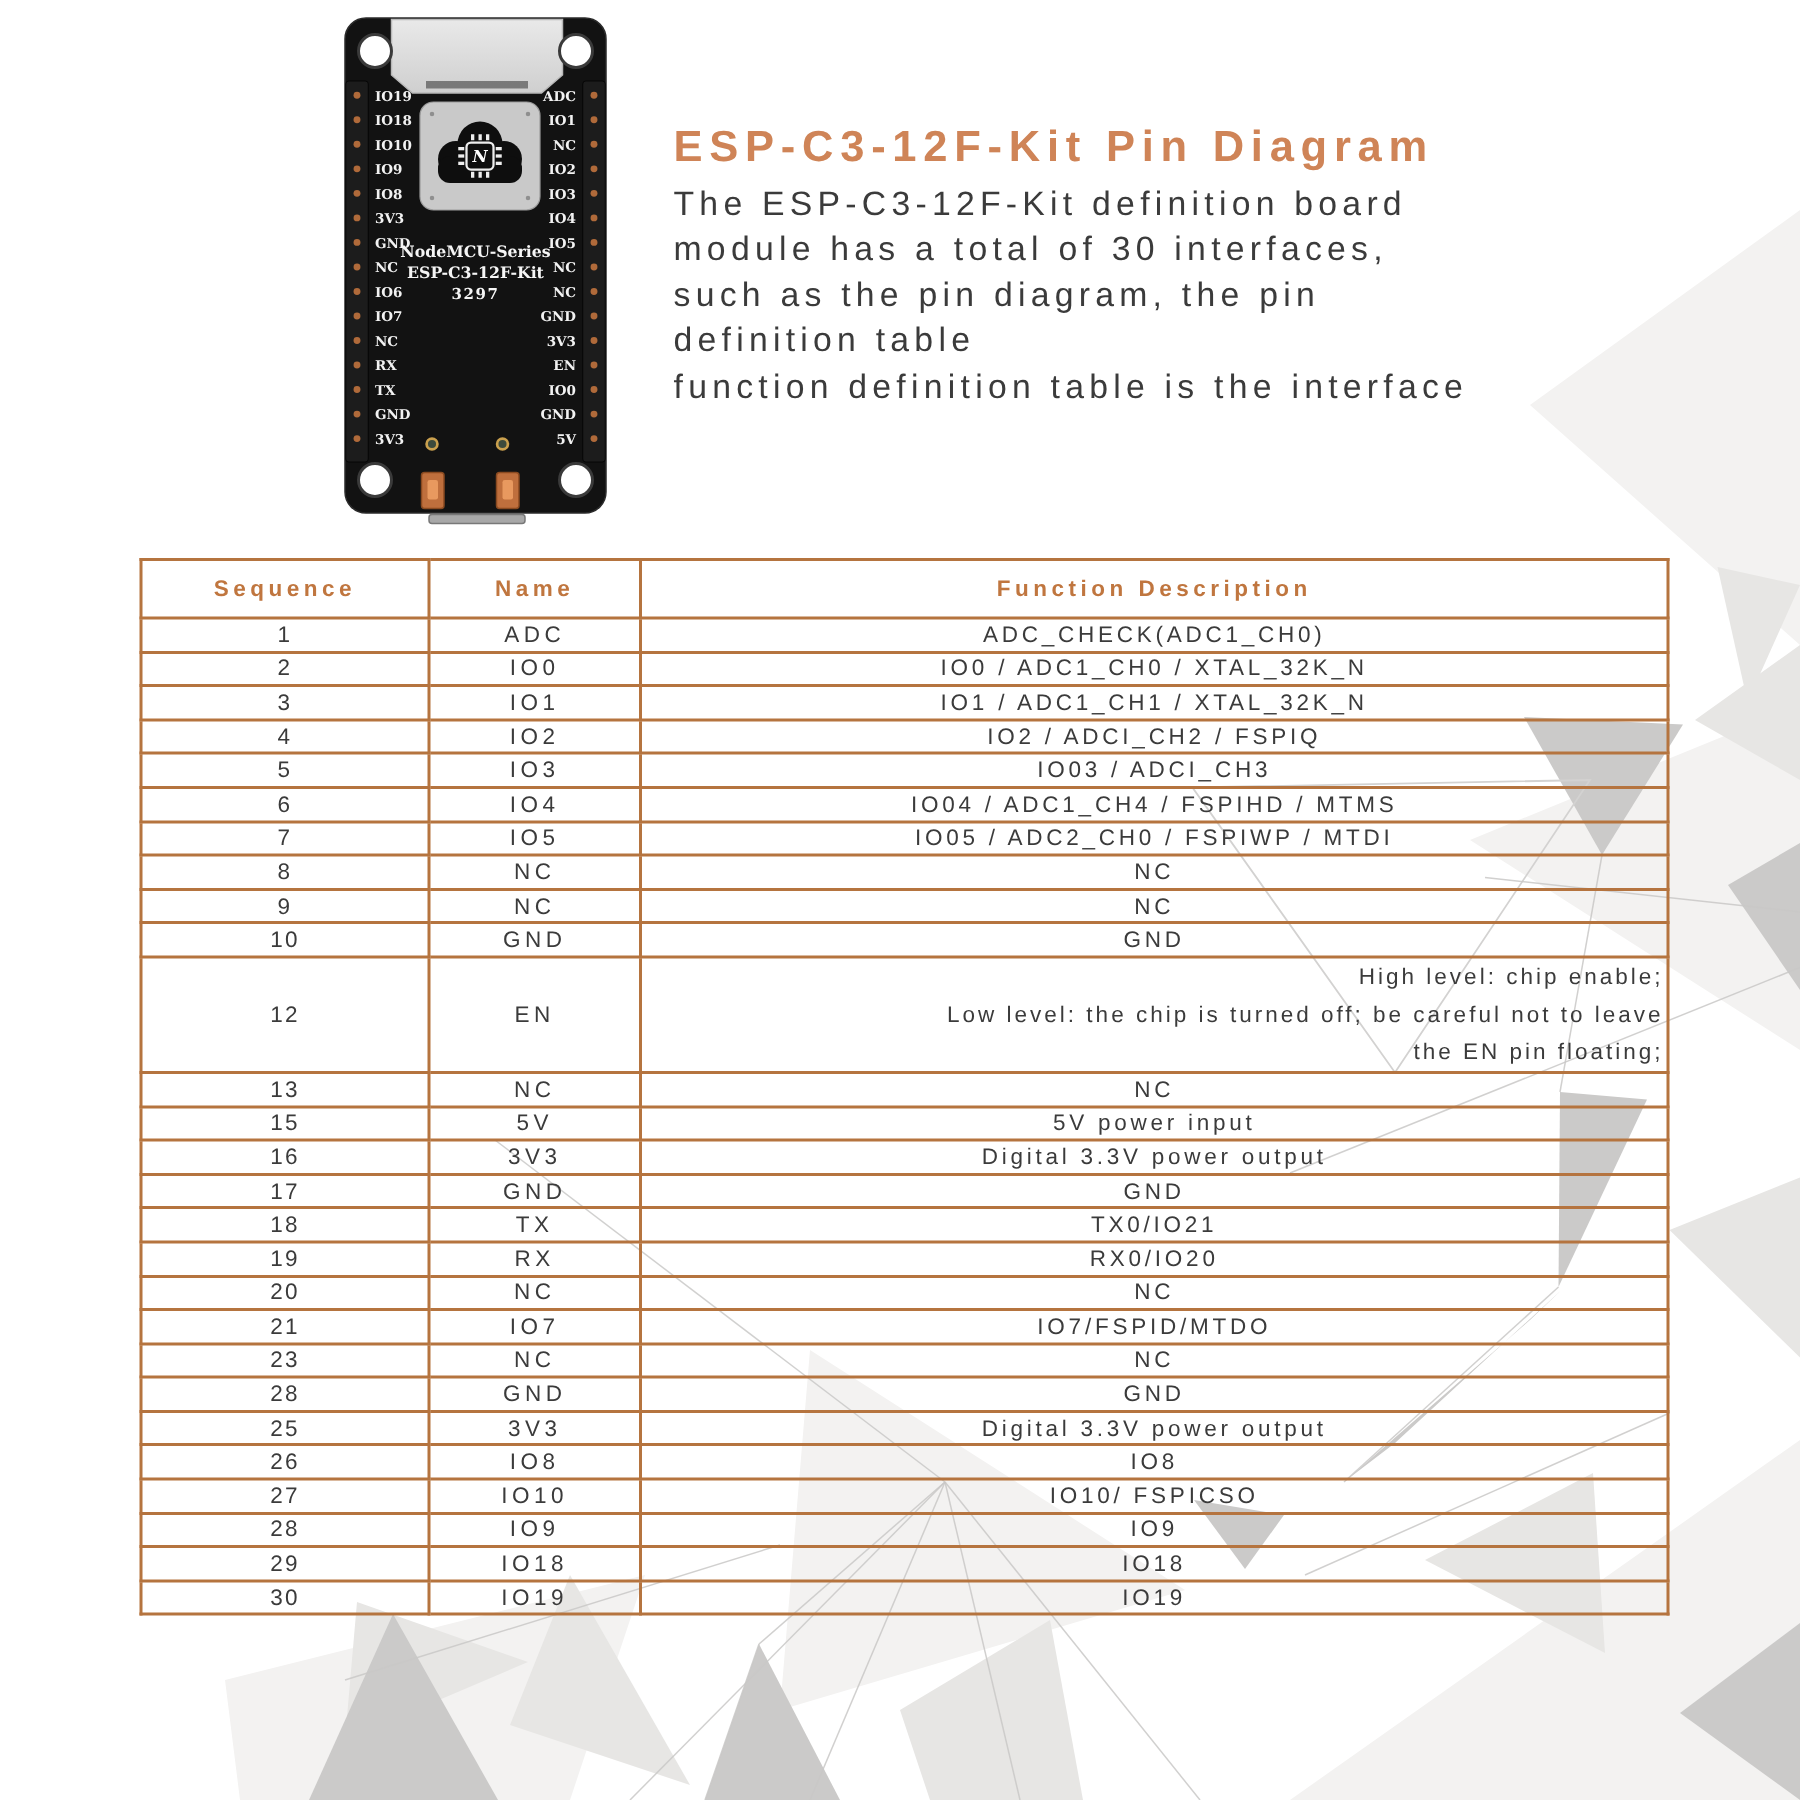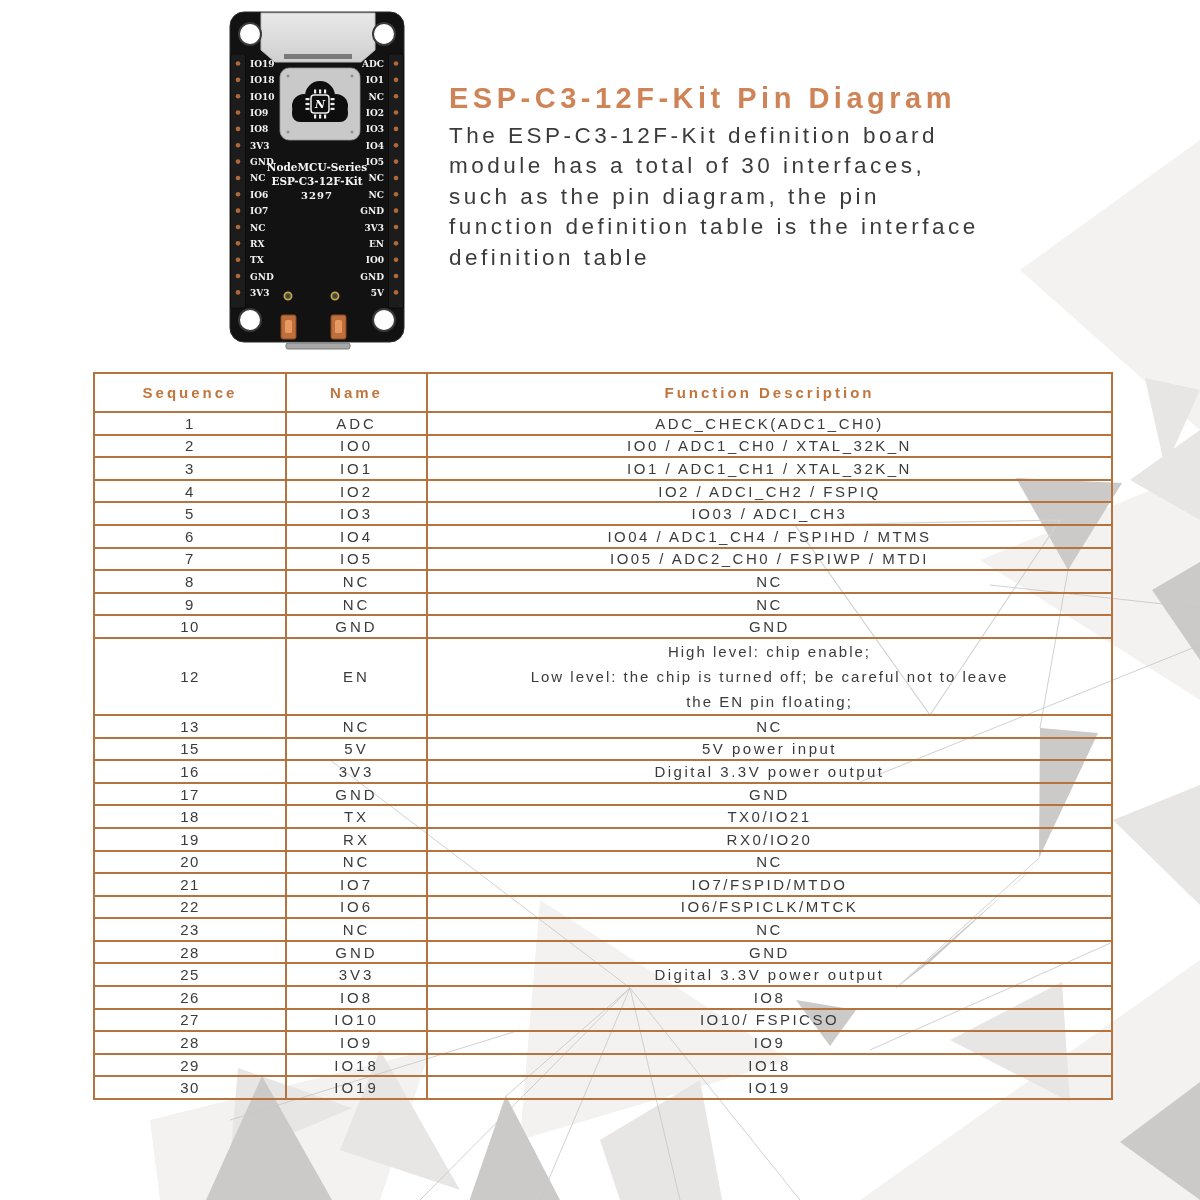--- a/index.html
+++ b/index.html
@@ -65,21 +65,21 @@
   }
   table.pins td{
     height:22.6px;
     color:var(--ink);
     font-size:15px;
   }
   td.seq{letter-spacing:1.5px;font-size:15.5px;}
   td.name{letter-spacing:3px;}
   td.func{letter-spacing:2.5px;}
   tr.tall td{height:75px;}
-  tr.tall td.func{letter-spacing:2px;}
+  tr.tall td.func{letter-spacing:2px;text-align:right;}
   tr.tall .func-line{line-height:25px;}
 </style>
 </head>
 <body>
 
 <svg class="bg" viewBox="0 0 1200 1200" aria-hidden="true">
   <g>
     <polygon class="f" points="1200,140 1020,270 1200,430"></polygon>
     <polygon class="f" points="980,560 1200,470 1200,700"></polygon>
     <polygon class="f" points="860,1200 1200,960 1200,1200"></polygon>
@@ -266,22 +266,22 @@
   </g>
   <rect x="58" y="333" width="64" height="6" rx="2" fill="#a8a8a8" stroke="#787878" stroke-width="1"></rect>
 </svg>
 
 <div class="headline">
   <h1>ESP-C3-12F-Kit Pin Diagram</h1>
   <div id="description">
       <div class="desc-line">The ESP-C3-12F-Kit definition board</div>
       <div class="desc-line">module has a total of 30 interfaces,</div>
       <div class="desc-line">such as the pin diagram, the pin</div>
+      <div class="desc-line">definition table</div>
       <div class="desc-line">function definition table is the interface</div>
-      <div class="desc-line">definition table</div>
     </div>
 </div>
 
 <table class="pins">
   <colgroup>
       <col class="c1">
       <col class="c2">
       <col>
     </colgroup>
   <thead>
@@ -385,25 +385,20 @@
         <td class="seq">20</td>
         <td class="name">NC</td>
         <td class="func">NC</td>
       </tr>
       <tr>
         <td class="seq">21</td>
         <td class="name">IO7</td>
         <td class="func">IO7/FSPID/MTDO</td>
       </tr>
       <tr>
-        <td class="seq">22</td>
-        <td class="name">IO6</td>
-        <td class="func">IO6/FSPICLK/MTCK</td>
-      </tr>
-      <tr>
         <td class="seq">23</td>
         <td class="name">NC</td>
         <td class="func">NC</td>
       </tr>
       <tr>
         <td class="seq">28</td>
         <td class="name">GND</td>
         <td class="func">GND</td>
       </tr>
       <tr>

